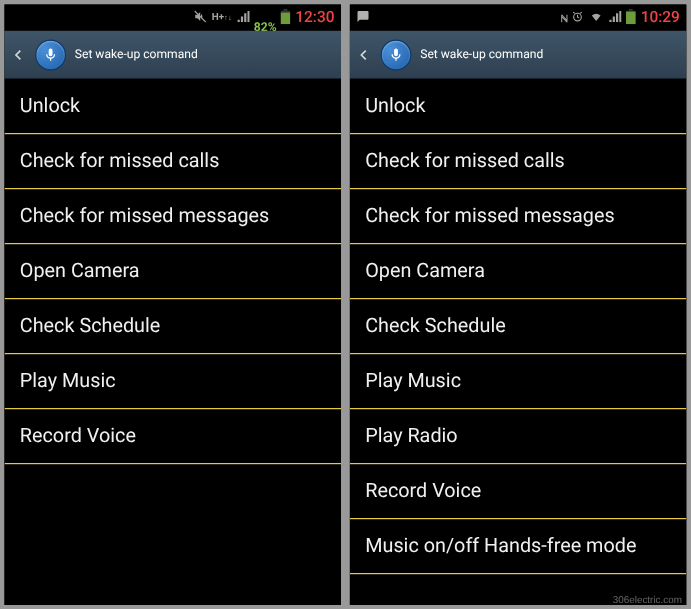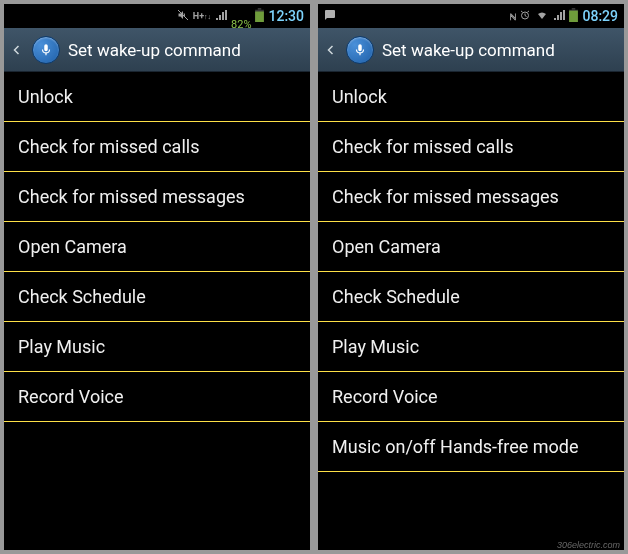--- a/index.html
+++ b/index.html
@@ -28,37 +28,37 @@
     display: flex;
     align-items: center;
     justify-content: flex-end;
     padding: 0 6px;
     font-size: 11px;
     gap: 4px;
   }
   .statusbar .left { margin-right: auto; display:flex; gap:4px; align-items:center;}
   .statusbar .batt {
     color: #8bc34a;
-    font-weight: normal;
+    font-weight: bold;
     margin-top: 16px;
   }
   .statusbar .time {
-    color: #7dd3fc;
+    color: #ef4444;
     font-size: 14px;
     font-weight: 500;
   }
   .titlebar {
     height: 44px;
     background: linear-gradient(#3f5568, #2e4050);
     color: #fff;
     display: flex;
     align-items: center;
     padding: 17px 6px;
     gap: 8px;
-    font-size: 17px;
+    font-size: 11px;
     border-bottom: 1px solid #1a2530;
   }
   .back-chevron {
     width: 14px;
     height: 20px;
     display: flex;
     align-items: center;
     justify-content: center;
   }
   .back-chevron svg { fill: #cfd8dc; }
@@ -87,21 +87,20 @@
     border-bottom: 1px solid #fde047;
     cursor: pointer;
   }
   .watermark {
     position: absolute;
     bottom: 4px;
     right: 8px;
     font-size: 9px;
     color: rgba(200,200,200,0.5);
     font-family: Arial, sans-serif;
-    font-style: italic;
   }
   .ico { opacity:0.8; }
 </style>
 </head>
 <body>
 
 <div class="phone">
   <div class="statusbar">
     <span class="left"></span>
     <span class="ico">
@@ -177,21 +176,21 @@
           <path fill="#ccc" d="M2 22h4v-4H2v4zm6 0h4V12H8v10zm6 0h4V6h-4v16zm6 0h4V2h-4v20z"></path>
         </svg>
     </span>
     <span class="ico">
       <svg width="9" height="14" viewBox="0 0 10 16">
           <rect x="0" y="2" width="10" height="14" fill="#444"></rect>
           <rect x="0" y="3" width="10" height="13" fill="#8bc34a"></rect>
           <rect x="3" y="0" width="4" height="2" fill="#444"></rect>
         </svg>
     </span>
-    <span class="time">08:29</span>
+    <span class="time">10:29</span>
   </div>
   <div class="titlebar">
     <span class="back-chevron">
       <svg width="12" height="18" viewBox="0 0 24 24">
           <path d="M15 4l-8 8 8 8" stroke="#cfd8dc" stroke-width="3" fill="none"></path>
         </svg>
     </span>
     <span class="mic-circle">
       <svg viewBox="0 0 24 24">
           <path d="M12 14a3 3 0 003-3V5a3 3 0 00-6 0v6a3 3 0 003 3zm5-3a5 5 0 01-10 0H5a7 7 0 006 6.9V21h2v-3.1A7 7 0 0019 11h-2z"></path>
@@ -199,18 +198,19 @@
     </span>
     <span>Set wake-up command</span>
   </div>
   <div class="list" id="list-right">
       <div class="item">Unlock</div>
       <div class="item">Check for missed calls</div>
       <div class="item">Check for missed messages</div>
       <div class="item">Open Camera</div>
       <div class="item">Check Schedule</div>
       <div class="item">Play Music</div>
+      <div class="item">Play Radio</div>
       <div class="item">Record Voice</div>
       <div class="item">Music on/off Hands-free mode</div>
     </div>
 </div>
 
 <div class="watermark">306electric.com</div>
 
 </body></html>

